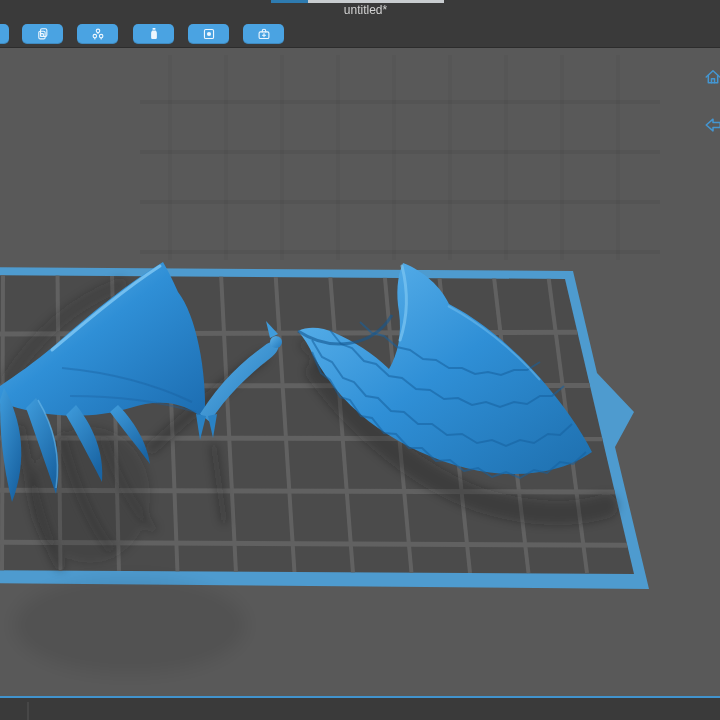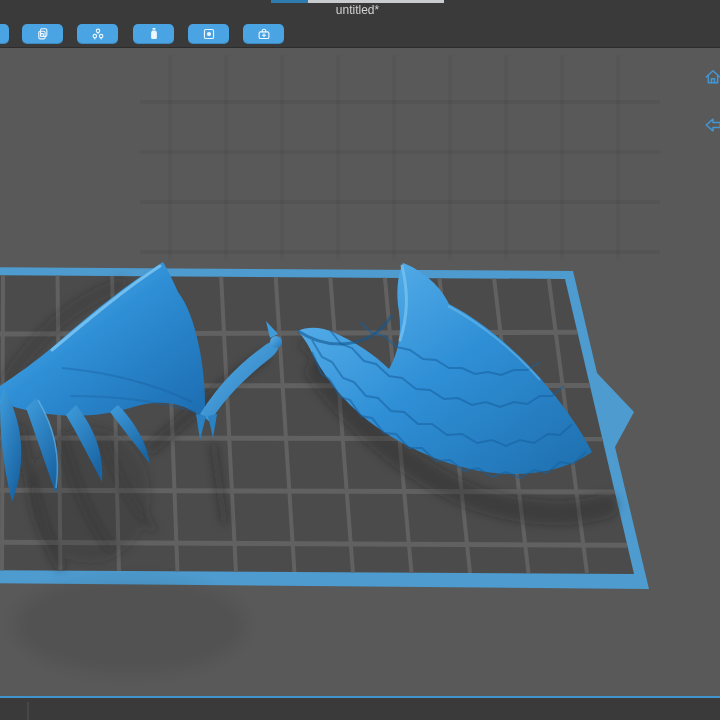--- a/index.html
+++ b/index.html
@@ -6,21 +6,21 @@
     background:#3a3a3a;font-family:"Liberation Sans",sans-serif;}
   .stage{position:relative;width:720px;height:720px;overflow:hidden;}
 
   
   .header{position:absolute;left:0;top:0;width:720px;height:47px;
     background:var(--bar-bg);z-index:5;border-bottom:1px solid #2c2c2c;}
   .tab{position:absolute;left:271px;top:0;width:173px;height:17px;}
   .tab .seg{position:absolute;top:0;height:3px;}
   .tab .seg.blue{left:0;width:37px;background:var(--progress-blue);}
   .tab .seg.light{left:37px;width:136px;background:var(--progress-light);}
-  .tab .title{position:absolute;left:0;top:3px;width:100%;text-align:center;
+  .tab .title{position:absolute;left:8px;top:3px;width:100%;text-align:center;
     font-size:12px;line-height:14px;color:var(--tab-text);}
   .toolbar{position:absolute;left:0;top:24px;height:20px;width:720px;}
   .tb-btn{position:absolute;top:0;width:41px;height:20px;border-radius:5px;
     background:var(--accent-blue);display:flex;align-items:center;justify-content:center;
     box-shadow:inset 0 -1px 0 rgba(0,0,0,.15);}
   .tb-btn svg{width:14px;height:14px;display:block;}
   .tb-icon{stroke:#eef7fe;stroke-width:1.6;fill:none;stroke-linecap:round;stroke-linejoin:round;}
 
   
   .scene{position:absolute;left:0;top:0;width:720px;height:720px;z-index:1;}

